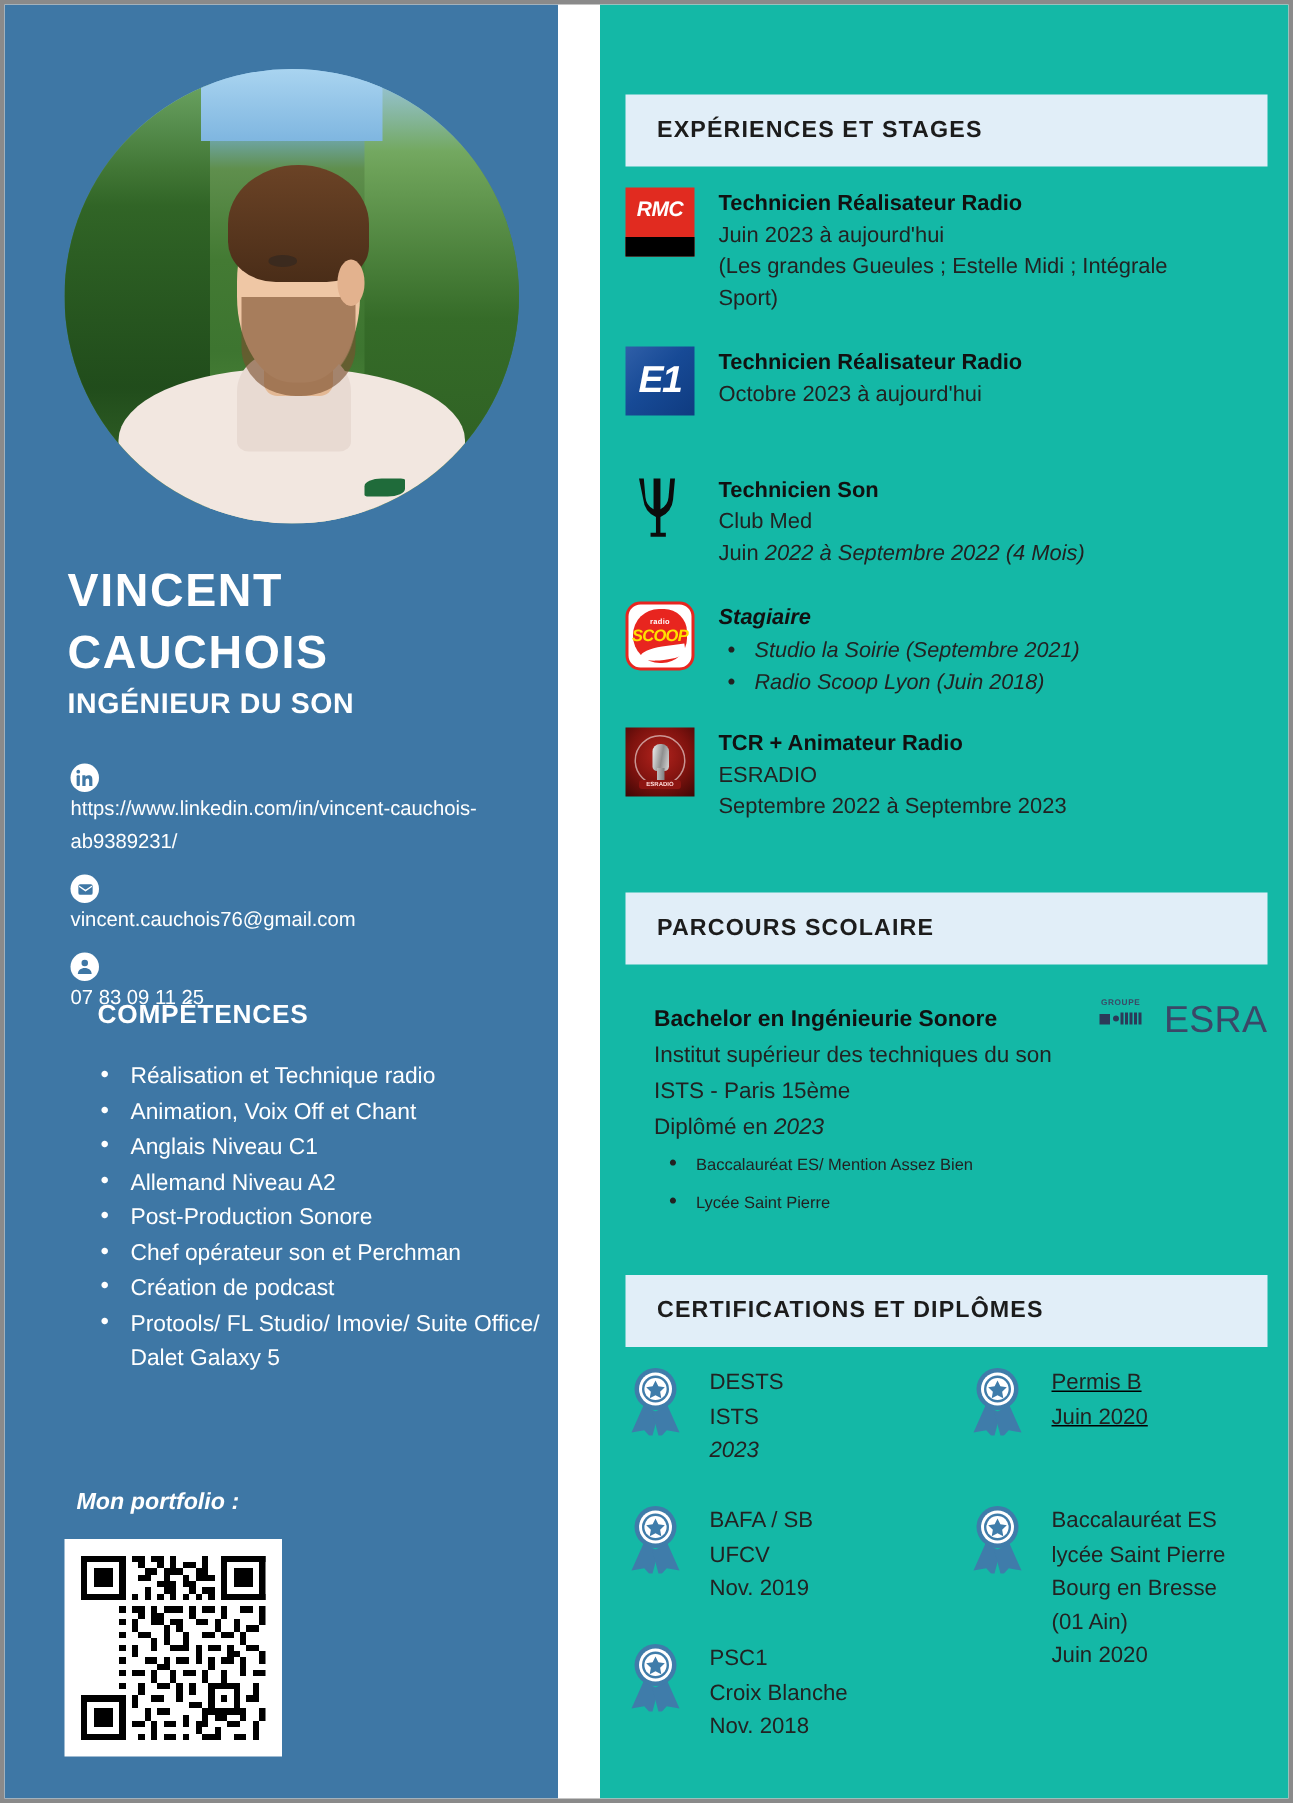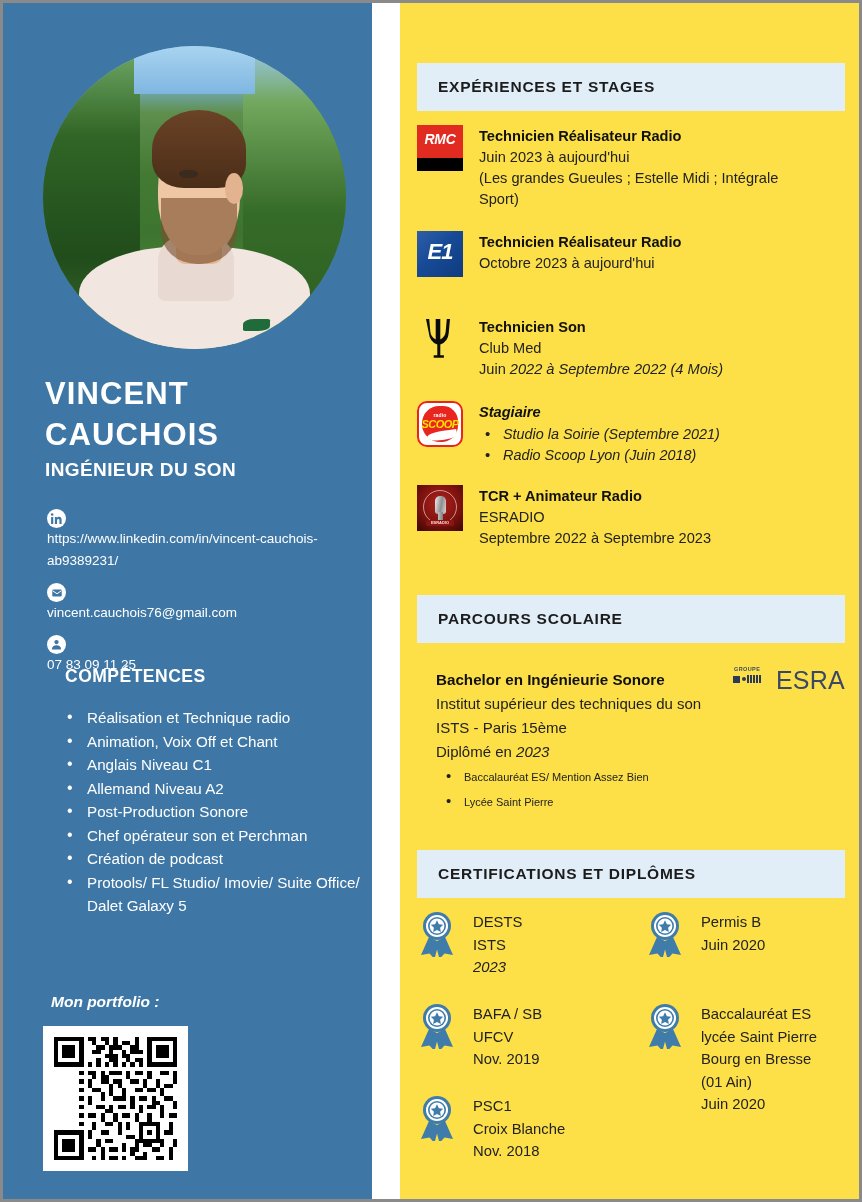--- a/index.html
+++ b/index.html
@@ -107,21 +107,21 @@
     font-size: 15.5px; font-style: italic; font-weight: 600; color:#fff;
   }
   #qr-box {
     position: absolute; left: 40px; top: 1023px;
     width: 145px; height: 145px; background: #ffffff;
     padding: 11px;
   }
   #qr { width: 100%; height: 100%; display:block; }
 
   
-  #main { position: absolute; left: 397px; top: 0; width: 459px; height: 1196px; background:#fde047; }
+  #main { position: absolute; left: 397px; top: 0; width: 459px; height: 1196px; background:#14b8a6; }
 
   .section-bar {
     position: absolute; left: 17px; width: 428px; height: 48px;
     background: #E1EEF8; display: flex; align-items: center;
   }
   .section-bar span {
     margin-left: 21px; font-size: 15.5px; font-weight: 700;
     letter-spacing: .75px; color: #1c1c1c;
   }
 
@@ -140,21 +140,21 @@
   ul.exp-sub li::before { content:"\2022"; position:absolute; left:6px; top:-1px; font-style:normal; font-size:15px; }
 
   
   .logo-rmc { width:46px; height:46px; background:#E12B20; position:relative; }
   .logo-rmc .txt { position:absolute; left:0; right:0; top:6px; text-align:center;
      font-size:14px; font-weight:800; font-style:italic; color:#fff; letter-spacing:-.3px; }
   .logo-rmc .bar { position:absolute; left:0; right:0; bottom:0; height:13px; background:#000; }
   .logo-e1 { width:46px; height:46px; position:relative;
      background: linear-gradient(135deg,#2f5fa8 0%,#174a96 45%,#0f3b80 100%); }
   .logo-e1 .txt { position:absolute; left:0; right:0; top:8px; text-align:center;
-     font-size:22px; font-weight:800; font-style:italic; color:#fff; letter-spacing:-1px; }
+     font-size:25px; font-weight:800; font-style:italic; color:#fff; letter-spacing:-1px; }
   .logo-scoop { width:46px; height:46px; background:#fff; border:2px solid #E8251F;
      border-radius:10px; position:relative; overflow:hidden; }
   .logo-scoop .blob { position:absolute; left:3px; top:3px; right:3px; bottom:3px;
      background:#E8251F; border-radius:48% 42% 46% 50%; }
   .logo-scoop .s1 { position:absolute; left:0; right:0; top:9px; text-align:center;
      font-size:5px; font-weight:700; color:#fff; letter-spacing:.2px;}
   .logo-scoop .s2 { position:absolute; left:0; right:0; top:15px; text-align:center;
      font-size:11px; font-weight:800; font-style:italic; color:#FFE100; letter-spacing:-.5px;}
   .logo-scoop .swoosh { position:absolute; left:8px; bottom:5px; width:30px; height:9px;
      background:#fff; border-radius:50% 0 40% 50%; transform:rotate(-8deg); }
@@ -582,21 +582,21 @@
           <path d="M20 9.3 l1.9 3.9 l4.3 .6 l-3.1 3 l .75 4.3 l-3.85 -2 l-3.85 2 l .75 -4.3 l-3.1 -3 l4.3 -.6 Z" fill="#3F7CAA"></path>
         </svg>
       </div>
       <div class="cert-body">
         <div class="cert-line">PSC1</div>
         <div class="cert-line">Croix Blanche</div>
         <div class="cert-line">Nov. 2018</div>
       </div>
     </div>
 
-    <div class="cert-item" style="left:245px; top:908px;">
+    <div class="cert-item" style="left:245px; top:908px;text-decoration:underline;">
       <div class="cert-ico">
         <svg viewBox="0 0 40 46">
           <path d="M12 26 L4 44 L12.5 42.5 L17.5 48 L22 31 Z" fill="#3F7CAA"></path>
           <path d="M28 26 L36 44 L27.5 42.5 L22.5 48 L18 31 Z" fill="#3F7CAA"></path>
           <circle cx="20" cy="15" r="14" fill="#3F7CAA"></circle>
           <circle cx="20" cy="15" r="11" fill="#ffffff"></circle>
           <circle cx="20" cy="15" r="9" fill="#3F7CAA"></circle>
           <circle cx="20" cy="15" r="7.4" fill="#ffffff"></circle>
           <path d="M20 9.3 l1.9 3.9 l4.3 .6 l-3.1 3 l .75 4.3 l-3.85 -2 l-3.85 2 l .75 -4.3 l-3.1 -3 l4.3 -.6 Z" fill="#3F7CAA"></path>
         </svg>

